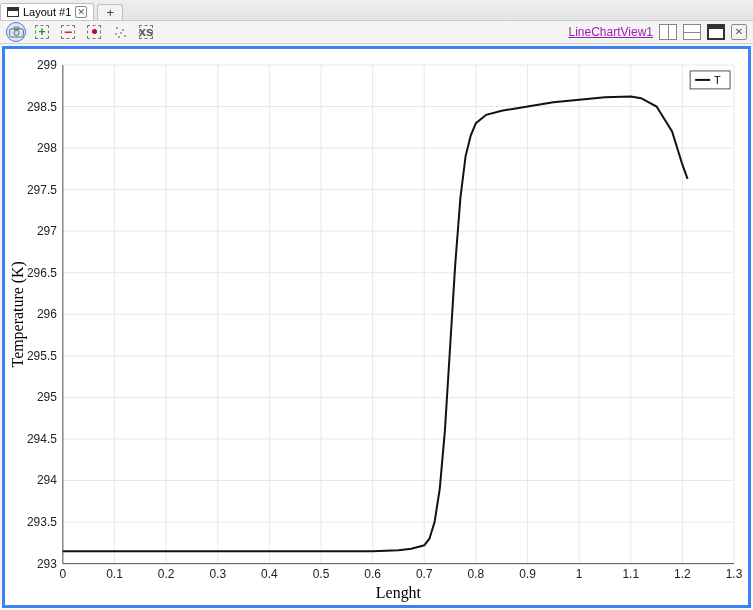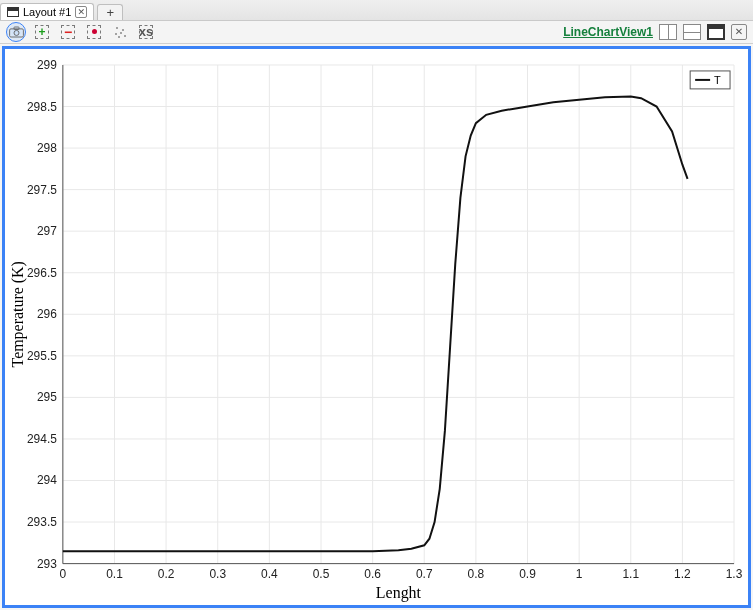--- a/index.html
+++ b/index.html
@@ -46,21 +46,21 @@
   }
 
   
   .toolbar {
     height: 24px;
     background: #f4f4f4;
     border-bottom: 1px solid #d0d0d0;
     display:flex; align-items:center; padding: 0 6px; gap:6px;
   }
   .toolbar .spacer { flex:1; }
-  .toolbar .link { color:#15803d; font-size:12px; text-decoration: underline; font-weight:bold; cursor:pointer; }
+  .toolbar .link { color:#a21caf; font-size:12px; text-decoration: underline; font-weight:normal; cursor:pointer; }
   .icon-btn {
     width:20px; height:20px; display:flex; align-items:center; justify-content:center;
     border:1px solid transparent; border-radius:2px; cursor:pointer;
   }
   .icon-btn.active {
     border:1px solid #3b82f6;
     background: radial-gradient(circle, rgba(120,180,255,0.35), rgba(120,180,255,0.05));
     border-radius: 10px;
   }
   .dashed-box {

